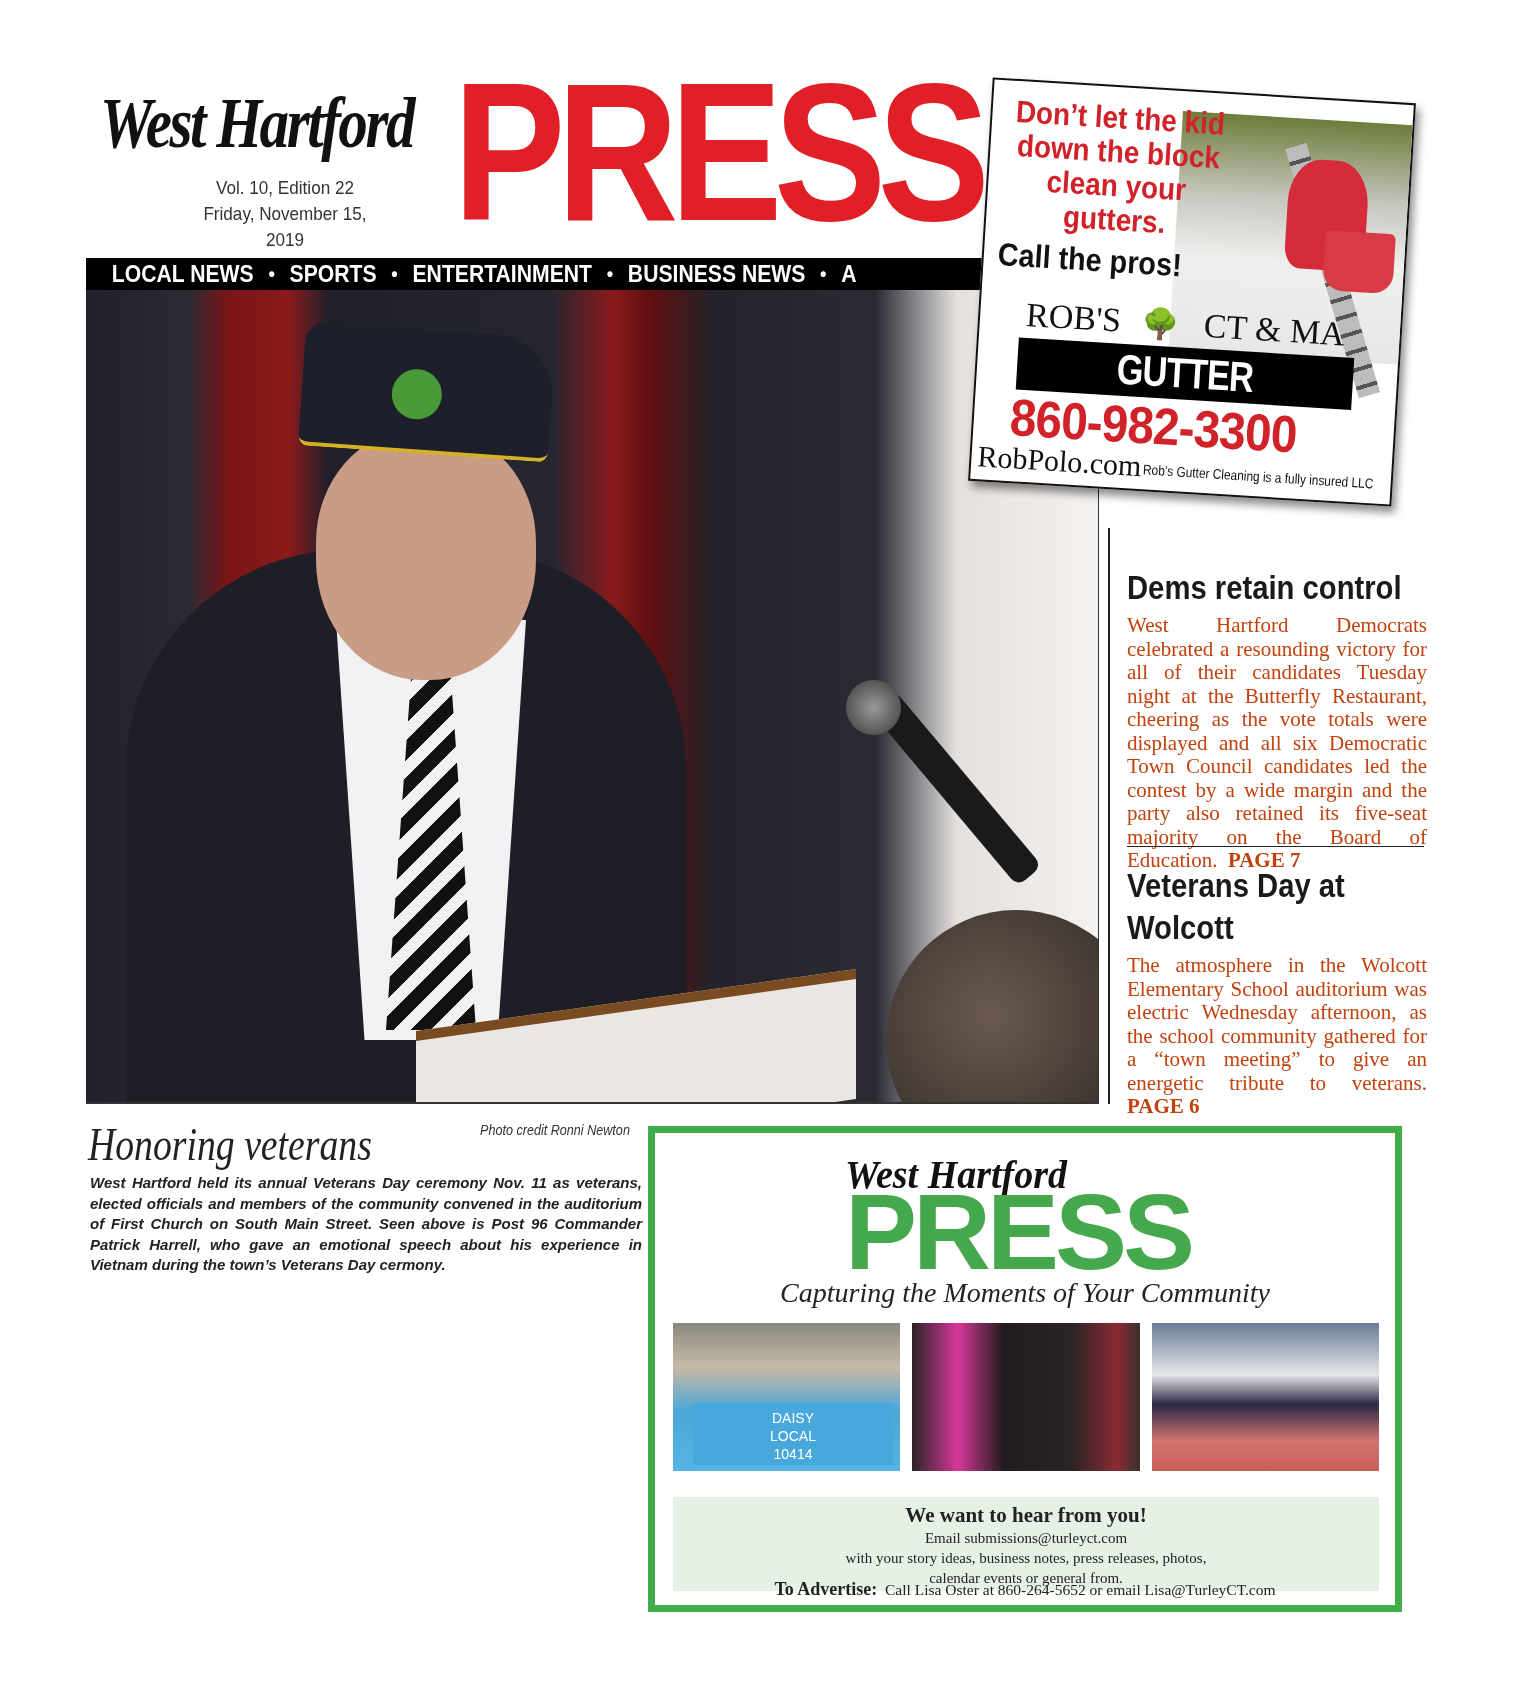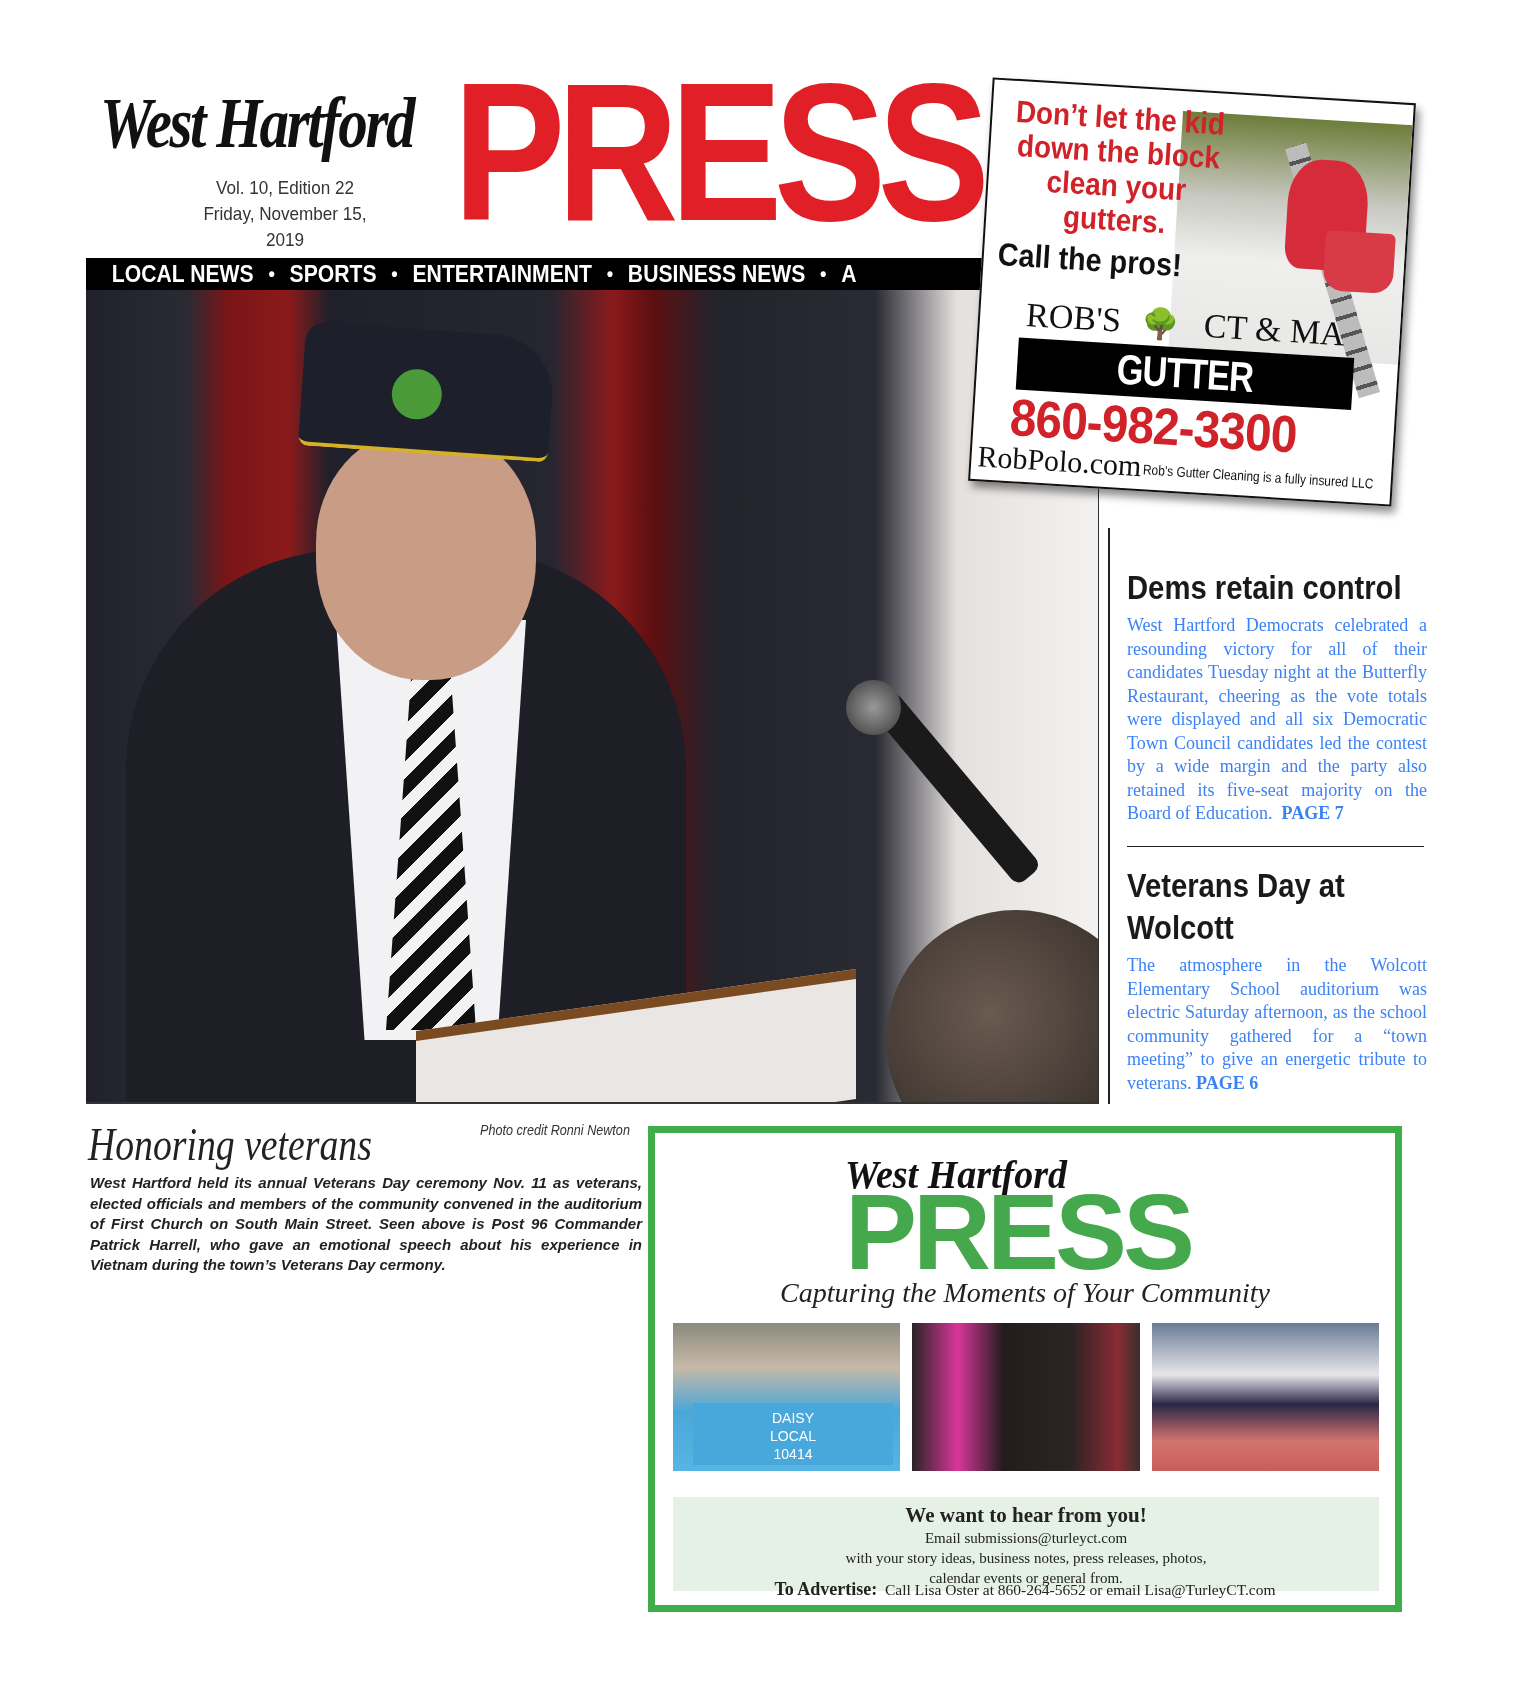--- a/index.html
+++ b/index.html
@@ -47,21 +47,21 @@
   .ad-gutterbox { position:absolute; left:40px; top:256px; width:336px; height:52px; background:#000; color:#fff; font-weight:bold; font-size:42px; line-height:52px; text-align:center; letter-spacing:-1px; }
   .ad-gutterbox span { display:inline-block; transform:scaleX(0.82); }
   .ad-phone { position:absolute; left:36px; top:306px; font-weight:bold; font-size:52px; color:#d12229; letter-spacing:-1px; transform:scaleX(0.92); transform-origin:left top; }
   .ad-site { position:absolute; left:6px; top:360px; font-family:"Liberation Serif", serif; font-size:30px; color:#111; }
   .ad-ins { position:absolute; left:172px; top:372px; font-size:14px; color:#111; white-space:nowrap; transform:scaleX(0.85); transform-origin:left top; }
 
   
   .vrule { position:absolute; left:1108px; top:528px; width:2px; height:576px; background:#222; }
   .story { position:absolute; left:1127px; width:300px; }
   .story h2 { margin:0; font-family:"Liberation Sans", sans-serif; font-weight:bold; font-size:34px; line-height:42px; color:#1a1a1a; transform:scaleX(0.86); transform-origin:left top; width:350px; }
-  .story p { margin:6px 0 0 0; font-family:"Liberation Serif", serif; font-size:18px; line-height:23.5px; text-align:justify; color:#3b82f6; }
+  .story p { margin:6px 0 0 0; font-family:"Liberation Serif", serif; font-size:21px; line-height:23.5px; text-align:justify; color:#c2410c; }
   .story .page { font-weight:bold; }
   .story-1 { top:566px; }
   .story-2 { top:864px; }
   .hrule { position:absolute; left:1127px; top:846px; width:297px; height:1px; background:#222; }
 
   
   .cap-title { position:absolute; left:88px; top:1118px; font-family:"Liberation Serif", serif; font-style:italic; font-size:46px; color:#222; transform:scaleX(0.82); transform-origin:left top; white-space:nowrap; }
   .cap-credit { position:absolute; left:480px; top:1122px; font-style:italic; font-size:14px; color:#333; transform:scaleX(0.9); transform-origin:left top; white-space:nowrap; }
   .cap-body { position:absolute; left:90px; top:1173px; width:552px; font-style:italic; font-weight:bold; font-size:15px; line-height:20.5px; color:#222; text-align:justify; }
 
@@ -138,21 +138,21 @@
 </div>
 
 <div class="vrule"></div>
 <div class="story story-1">
   <h2>Dems retain control</h2>
   <p><span>West Hartford Democrats celebrated a resounding victory for all of their candidates Tuesday night at the Butterfly Restaurant, cheering as the vote totals were displayed and all six Democratic Town Council candidates led the contest by a wide margin and the party also retained its five-seat majority on the Board of Education.</span>&nbsp; <span class="page">PAGE 7</span></p>
 </div>
 <div class="hrule"></div>
 <div class="story story-2">
   <h2>Veterans Day at Wolcott</h2>
-  <p><span>The atmosphere in the Wolcott Elementary School auditorium was electric Saturday afternoon, as the school community gathered for a “town meeting” to give an energetic tribute to veterans.</span> <span class="page">PAGE 6</span></p>
+  <p><span>The atmosphere in the Wolcott Elementary School auditorium was electric Wednesday afternoon, as the school community gathered for a “town meeting” to give an energetic tribute to veterans.</span> <span class="page">PAGE 6</span></p>
 </div>
 
 <div class="cap-title">Honoring veterans</div>
 <div class="cap-credit">Photo credit Ronni Newton</div>
 <div class="cap-body">West Hartford held its annual Veterans Day ceremony Nov. 11 as veterans, elected officials and members of the community convened in the auditorium of First Church on South Main Street. Seen above is  Post 96 Commander Patrick Harrell, who gave an emotional speech about his experience in Vietnam during the town’s Veterans Day cermony.</div>
 
 <div class="promo">
   <div class="promo-west">West Hartford</div>
   <div class="promo-press">PRESS</div>
   <div class="promo-tag">Capturing the Moments of Your Community</div>

